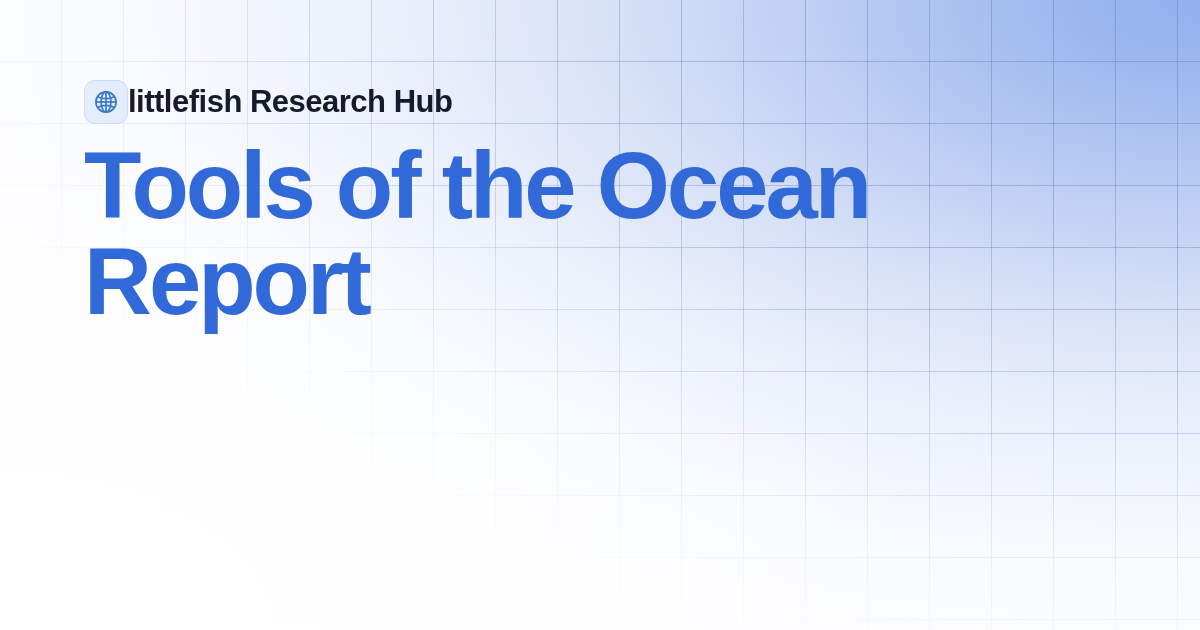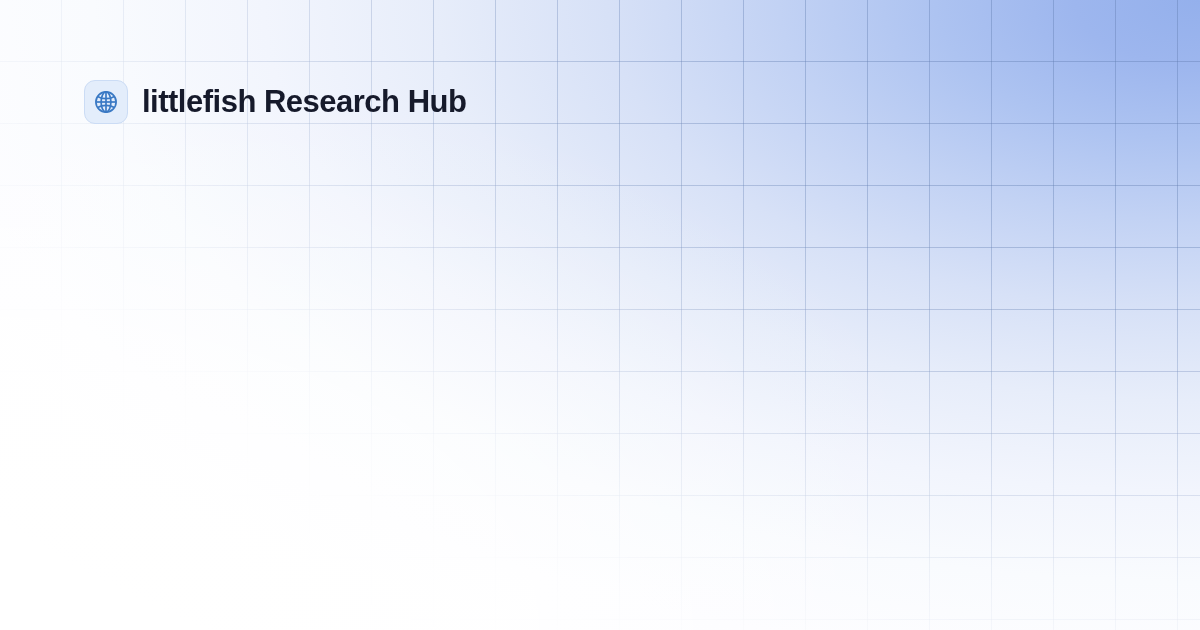--- a/index.html
+++ b/index.html
@@ -85,21 +85,20 @@
   .content {
     position:absolute;
     left:84px;
     top:78px;
     width:900px;
   }
 
   .brand {
     display:flex;
     align-items:center;
-    gap:14px;
     height:48px;
     text-align:right;
   }
 
   .brand-icon {
     width:44px;
     height:44px;
     flex:0 0 44px;
     border-radius:11px;
     background:#e3edfb;
@@ -158,16 +157,17 @@
           <line x1="13" y1="2.9" x2="13" y2="23.1"></line>
           <line x1="2.9" y1="13" x2="23.1" y2="13"></line>
           <ellipse cx="13" cy="13" rx="4.9" ry="10.1"></ellipse>
           <path d="M4.6 7.4 C7.1 8.9 9.9 9.7 13 9.7 C16.1 9.7 18.9 8.9 21.4 7.4"></path>
           <path d="M4.6 18.6 C7.1 17.1 9.9 16.3 13 16.3 C16.1 16.3 18.9 17.1 21.4 18.6"></path>
         </svg>
       </span>
       <span class="brand-name">littlefish Research Hub</span>
     </div>
 
+    <h1 class="headline">Tools of the Ocean Report</h1>
 
 
   </div>
 </div>
 
 </body></html>

